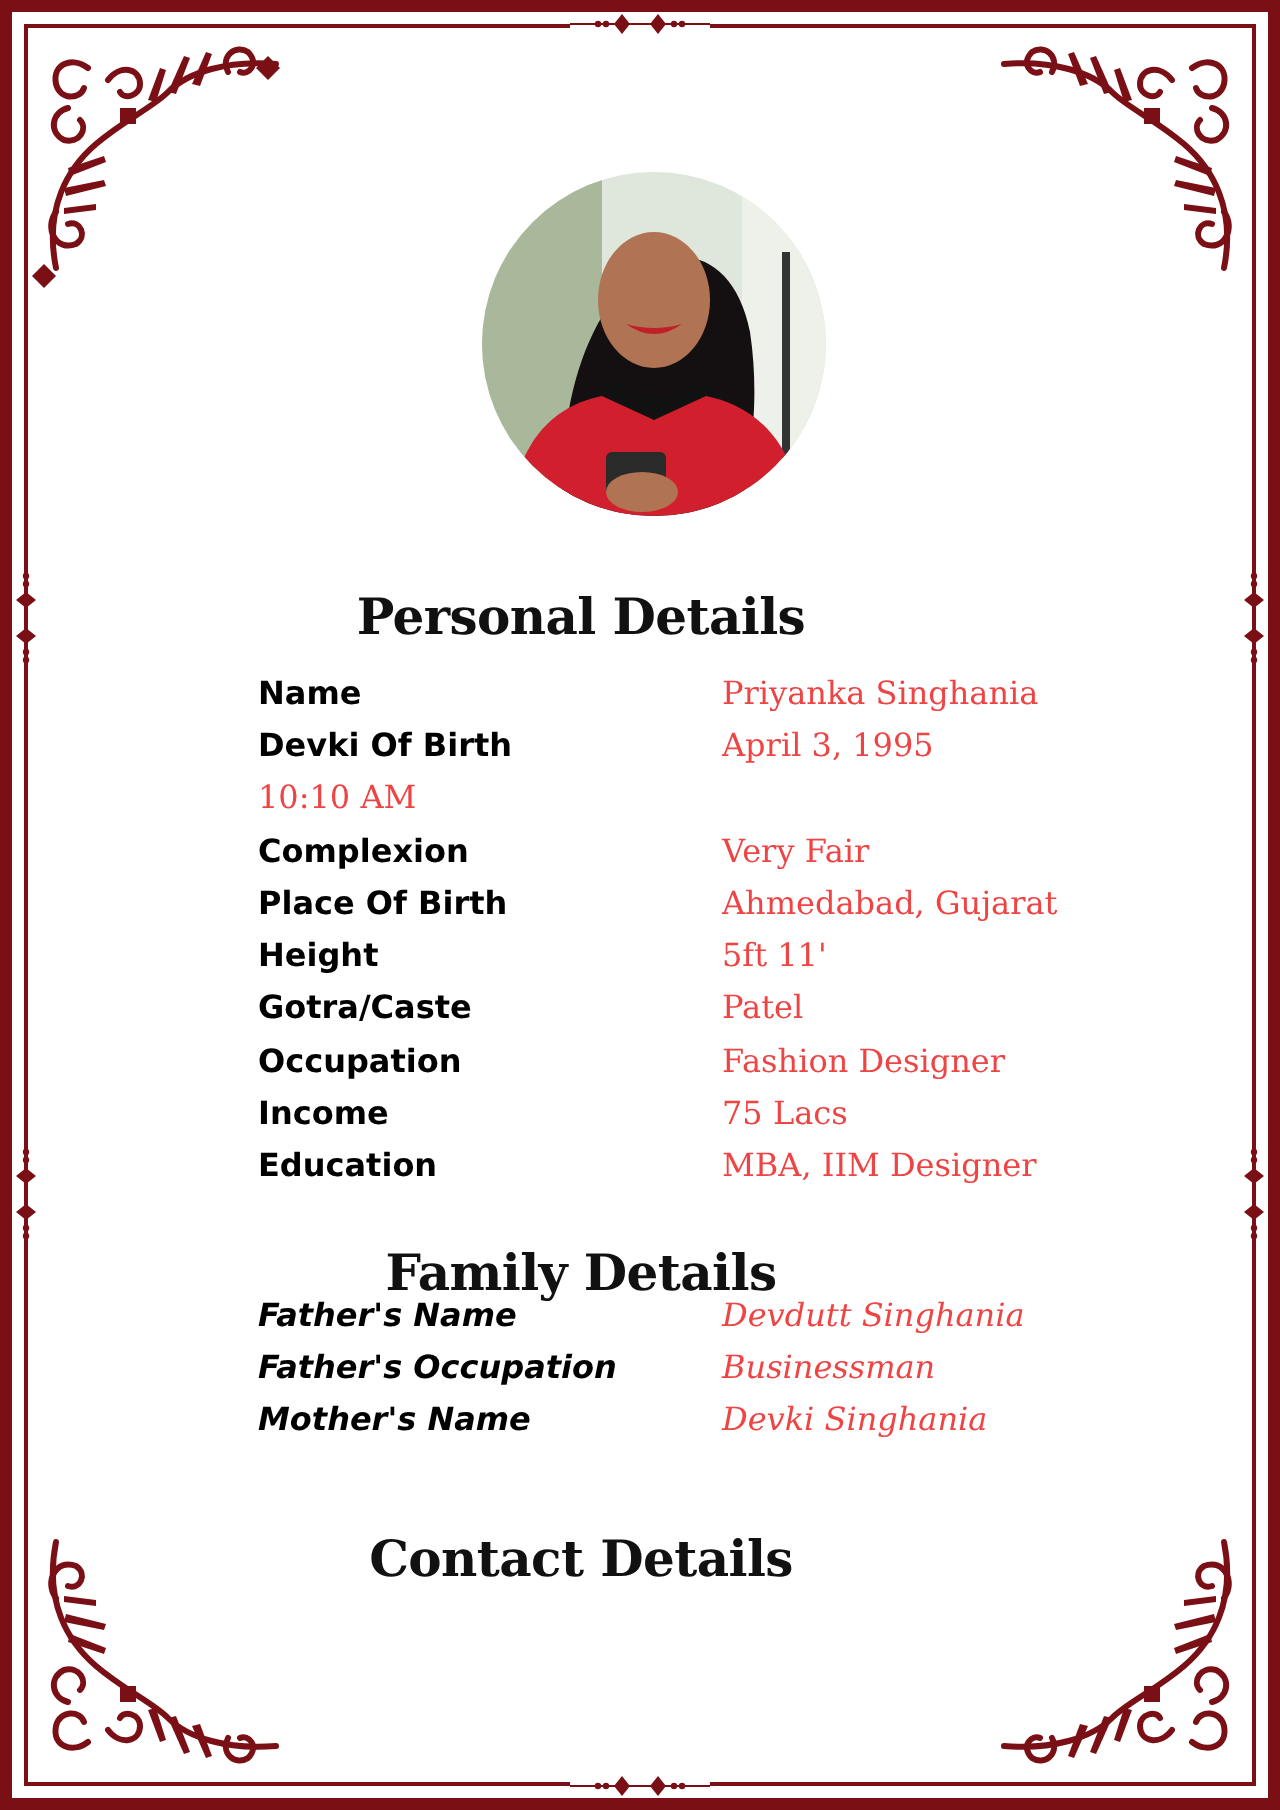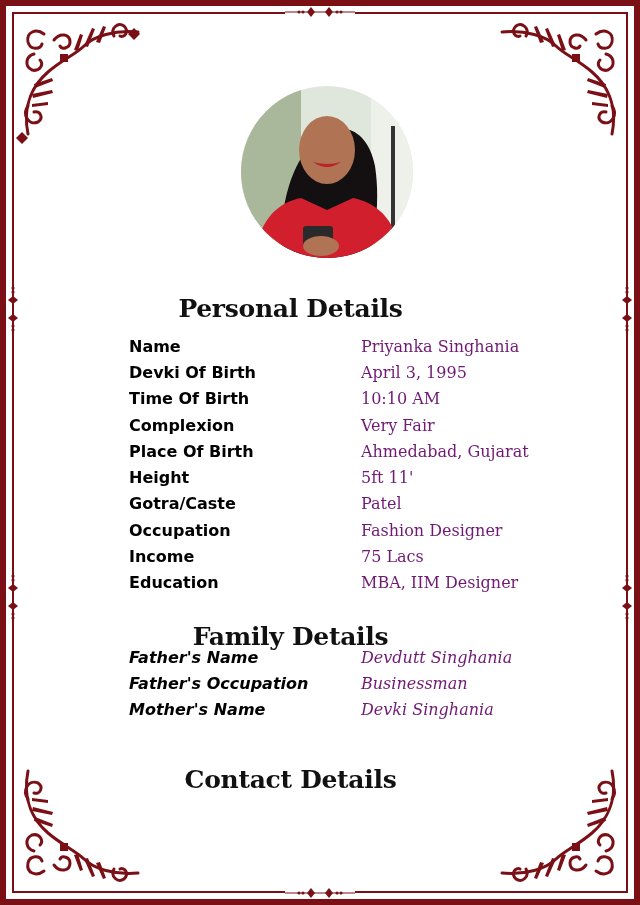--- a/index.html
+++ b/index.html
@@ -11,21 +11,21 @@
     .corner.tr { right: 14px; top: 14px; transform: scaleX(-1); }
     .corner.bl { left: 14px; bottom: 14px; transform: scaleY(-1); }
     .corner.br { right: 14px; bottom: 14px; transform: scale(-1,-1); }
     .orn-h { position: absolute; width: 70px; height: 14px; left: 285px; }
     .orn-v { position: absolute; width: 14px; height: 70px; }
     .photo { position: absolute; left: 241px; top: 86px; width: 172px; height: 172px; border-radius: 50%; overflow: hidden; }
     .section-title { position: absolute; left: 0; width: 581px; text-align: center; font-family: "DejaVu Serif", serif; font-weight: bold; font-size: 25px; color: #111; letter-spacing: -0.3px; }
     .rows { position: absolute; left: 129px; width: 430px; }
     .row { height: 26.3px; display: flex; align-items: center; }
     .label { width: 232px; font-family: "DejaVu Sans", sans-serif; font-weight: bold; font-size: 16px; color: #000000; }
-    .value { font-family: "DejaVu Serif", serif; font-size: 16px; color: #701a75; }
+    .value { font-family: "DejaVu Serif", serif; font-size: 16px; color: #ef4444; }
   </style>
 </head>
 <body>
 
 <div class="outer"></div>
 <div class="inner"></div>
 
 <svg class="corner tl" viewBox="0 0 130 130">
   <g fill="none" stroke="#7a1016" stroke-width="3" stroke-linecap="round">
     <path d="M14 120 C8 90 20 70 34 58 C48 46 62 40 70 32 C80 22 100 16 124 18"></path>
@@ -195,21 +195,20 @@
 <div class="rows" style="top:333px;">
   <div class="row">
       <span class="label">Name</span>
       <span class="value">Priyanka Singhania</span>
     </div>
   <div class="row">
       <span class="label">Devki Of Birth</span>
       <span class="value">April 3, 1995</span>
     </div>
   <div class="row">
-      <span class="label">Time Of Birth</span>
       <span class="value">10:10 AM</span>
     </div>
   <div class="row">
       <span class="label">Complexion</span>
       <span class="value">Very Fair</span>
     </div>
   <div class="row">
       <span class="label">Place Of Birth</span>
       <span class="value">Ahmedabad, Gujarat</span>
     </div>

